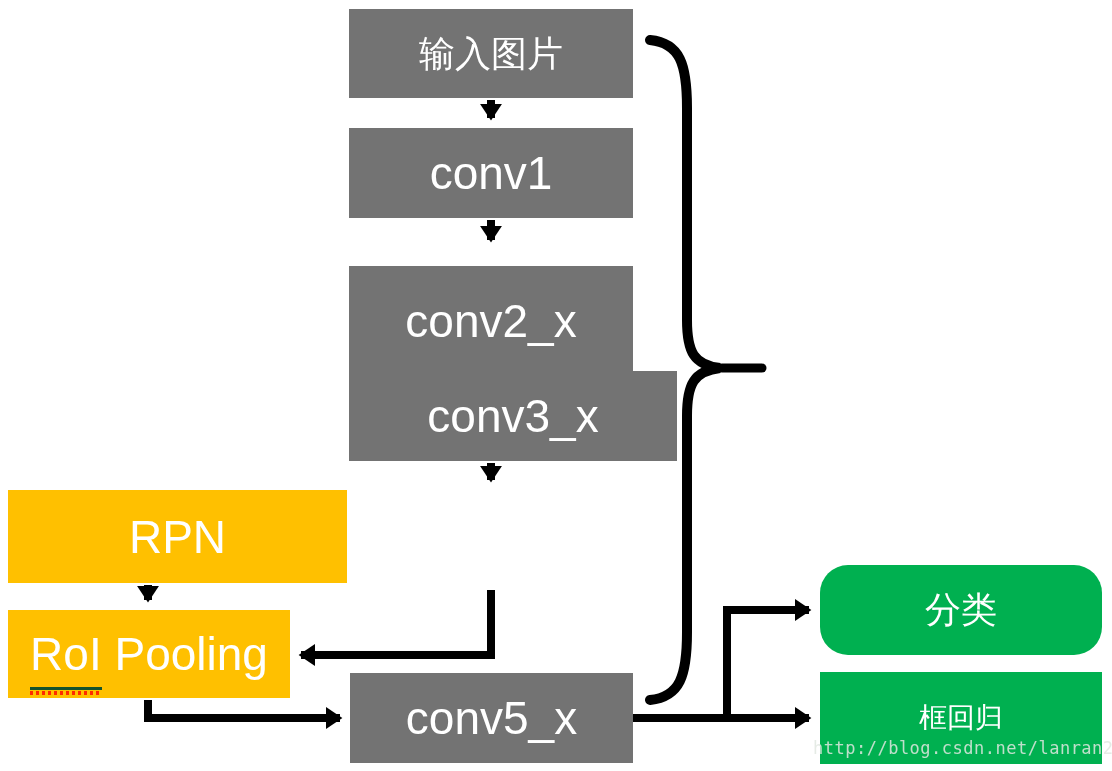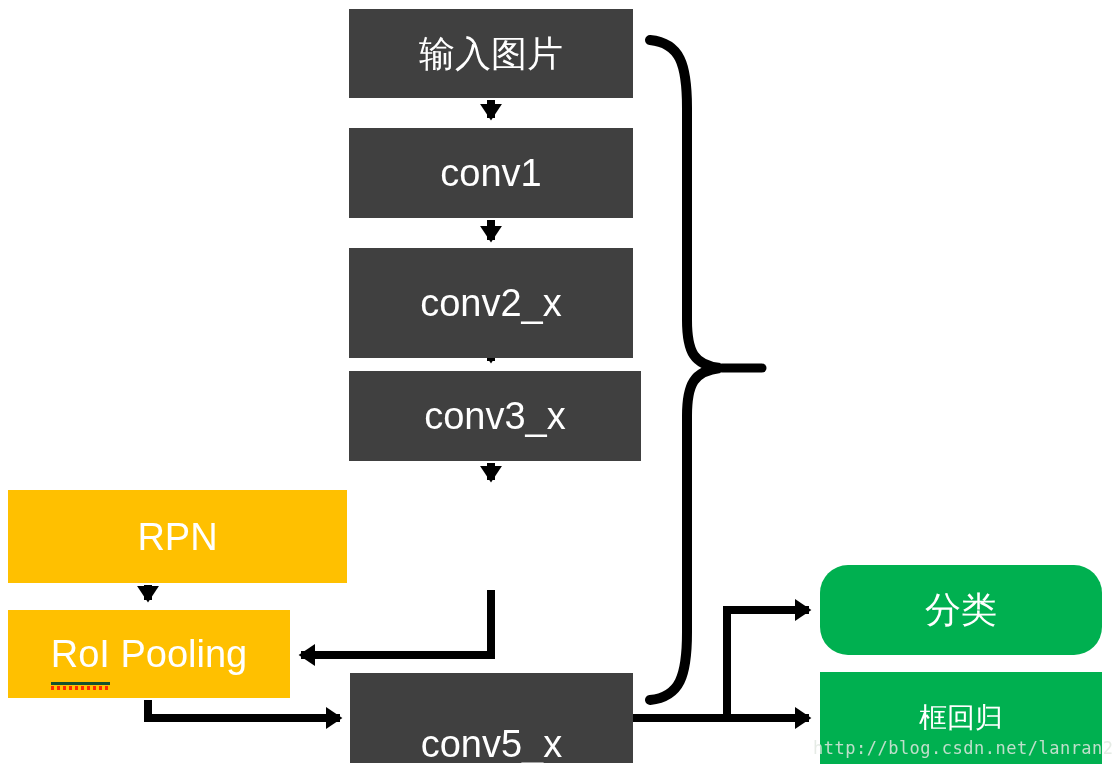--- a/index.html
+++ b/index.html
@@ -8,38 +8,38 @@
     width:1112px;height:771px;
     background:#ffffff;
     font-family:"Liberation Sans", sans-serif;
     overflow:hidden;
   }
   #arrow-layer{position:absolute;left:0;top:0;width:1112px;height:771px;z-index:1;}
   .node{
     position:absolute;
     display:flex;align-items:center;justify-content:center;
     color:#ffffff;
-    font-size:38px;
+    font-size:46px;
     line-height:1;
     z-index:2;
     box-sizing:border-box;
     text-align:center;
     white-space:nowrap;
   }
-  .node-blue{background:#404040;}
+  .node-blue{background:#737373;}
   .node-orange{background:#FFC000;}
   .node-green{background:#00B050;}
   .node-highlight{border:9px solid #FF0000;}
 
   #node-input       {left:349px;top:9px;  width:284px;height:89px;font-size:36px;}
   #node-conv1       {left:349px;top:128px;width:284px;height:90px;}
-  #node-conv2       {left:349px;top:248px;width:284px;height:110px;}
-  #node-conv3       {left:349px;top:371px;width:292px;height:90px;}
+  #node-conv2       {left:349px;top:266px;width:284px;height:110px;}
+  #node-conv3       {left:349px;top:371px;width:328px;height:90px;}
   #node-conv4       {left:345px;top:490px;width:292px;height:100px;}
-  #node-conv5       {left:350px;top:673px;width:283px;height:90px;align-items:flex-end;}
+  #node-conv5       {left:350px;top:673px;width:283px;height:90px;}
   #node-rpn         {left:8px;  top:490px;width:339px;height:93px;}
   #node-roi         {left:8px;  top:610px;width:282px;height:88px;}
   #node-cls         {left:820px;top:565px;width:282px;height:90px;font-size:36px;border-radius:28px;}
   #node-bbox        {left:820px;top:672px;width:282px;height:92px;font-size:28px;}
 
   .roi-underlined{
     position:relative;
     border-bottom:3px solid #14532d;
     padding-bottom:7px;
   }

